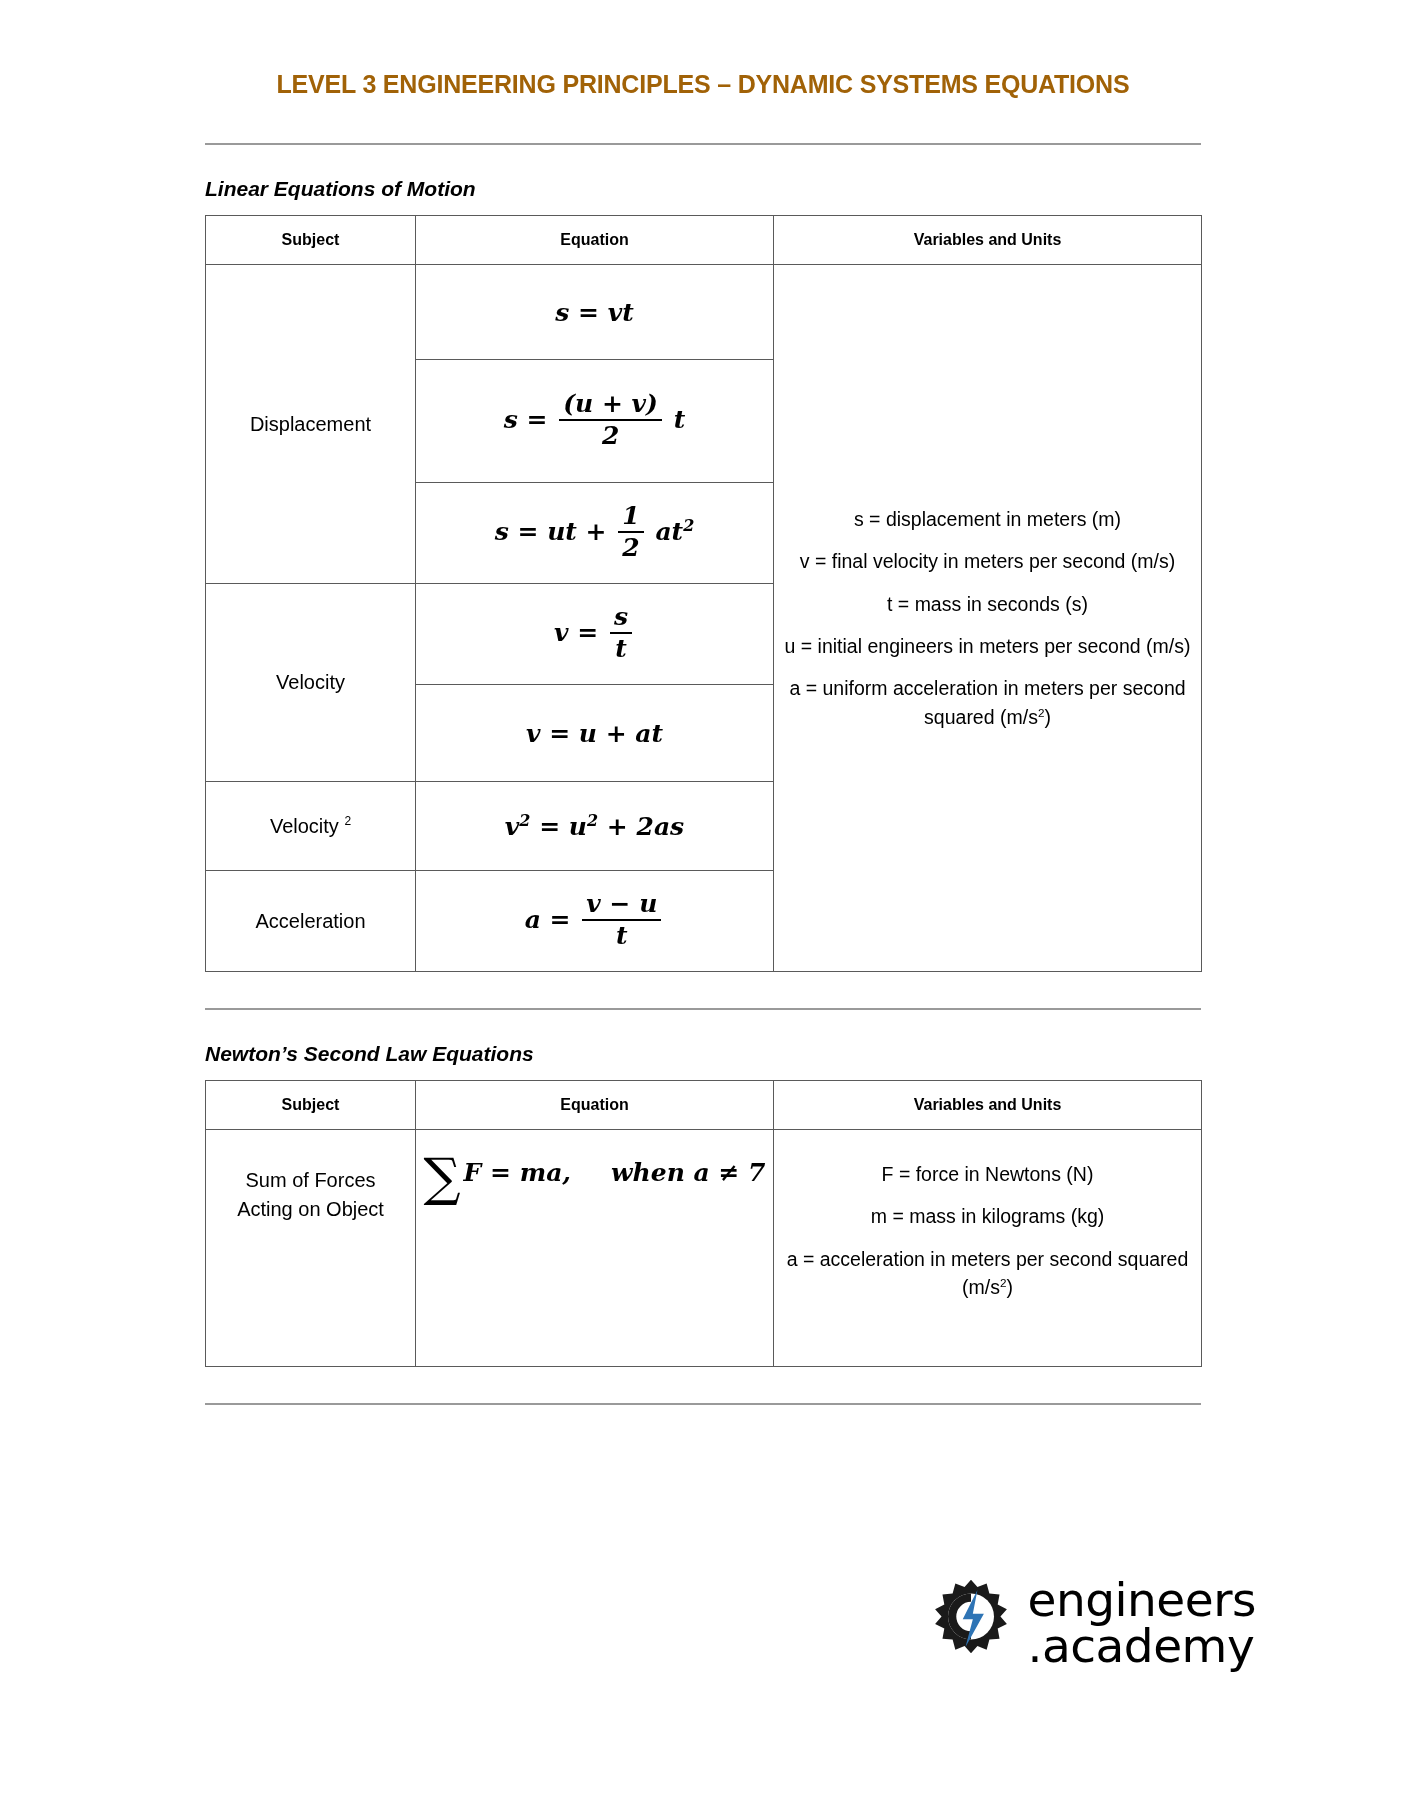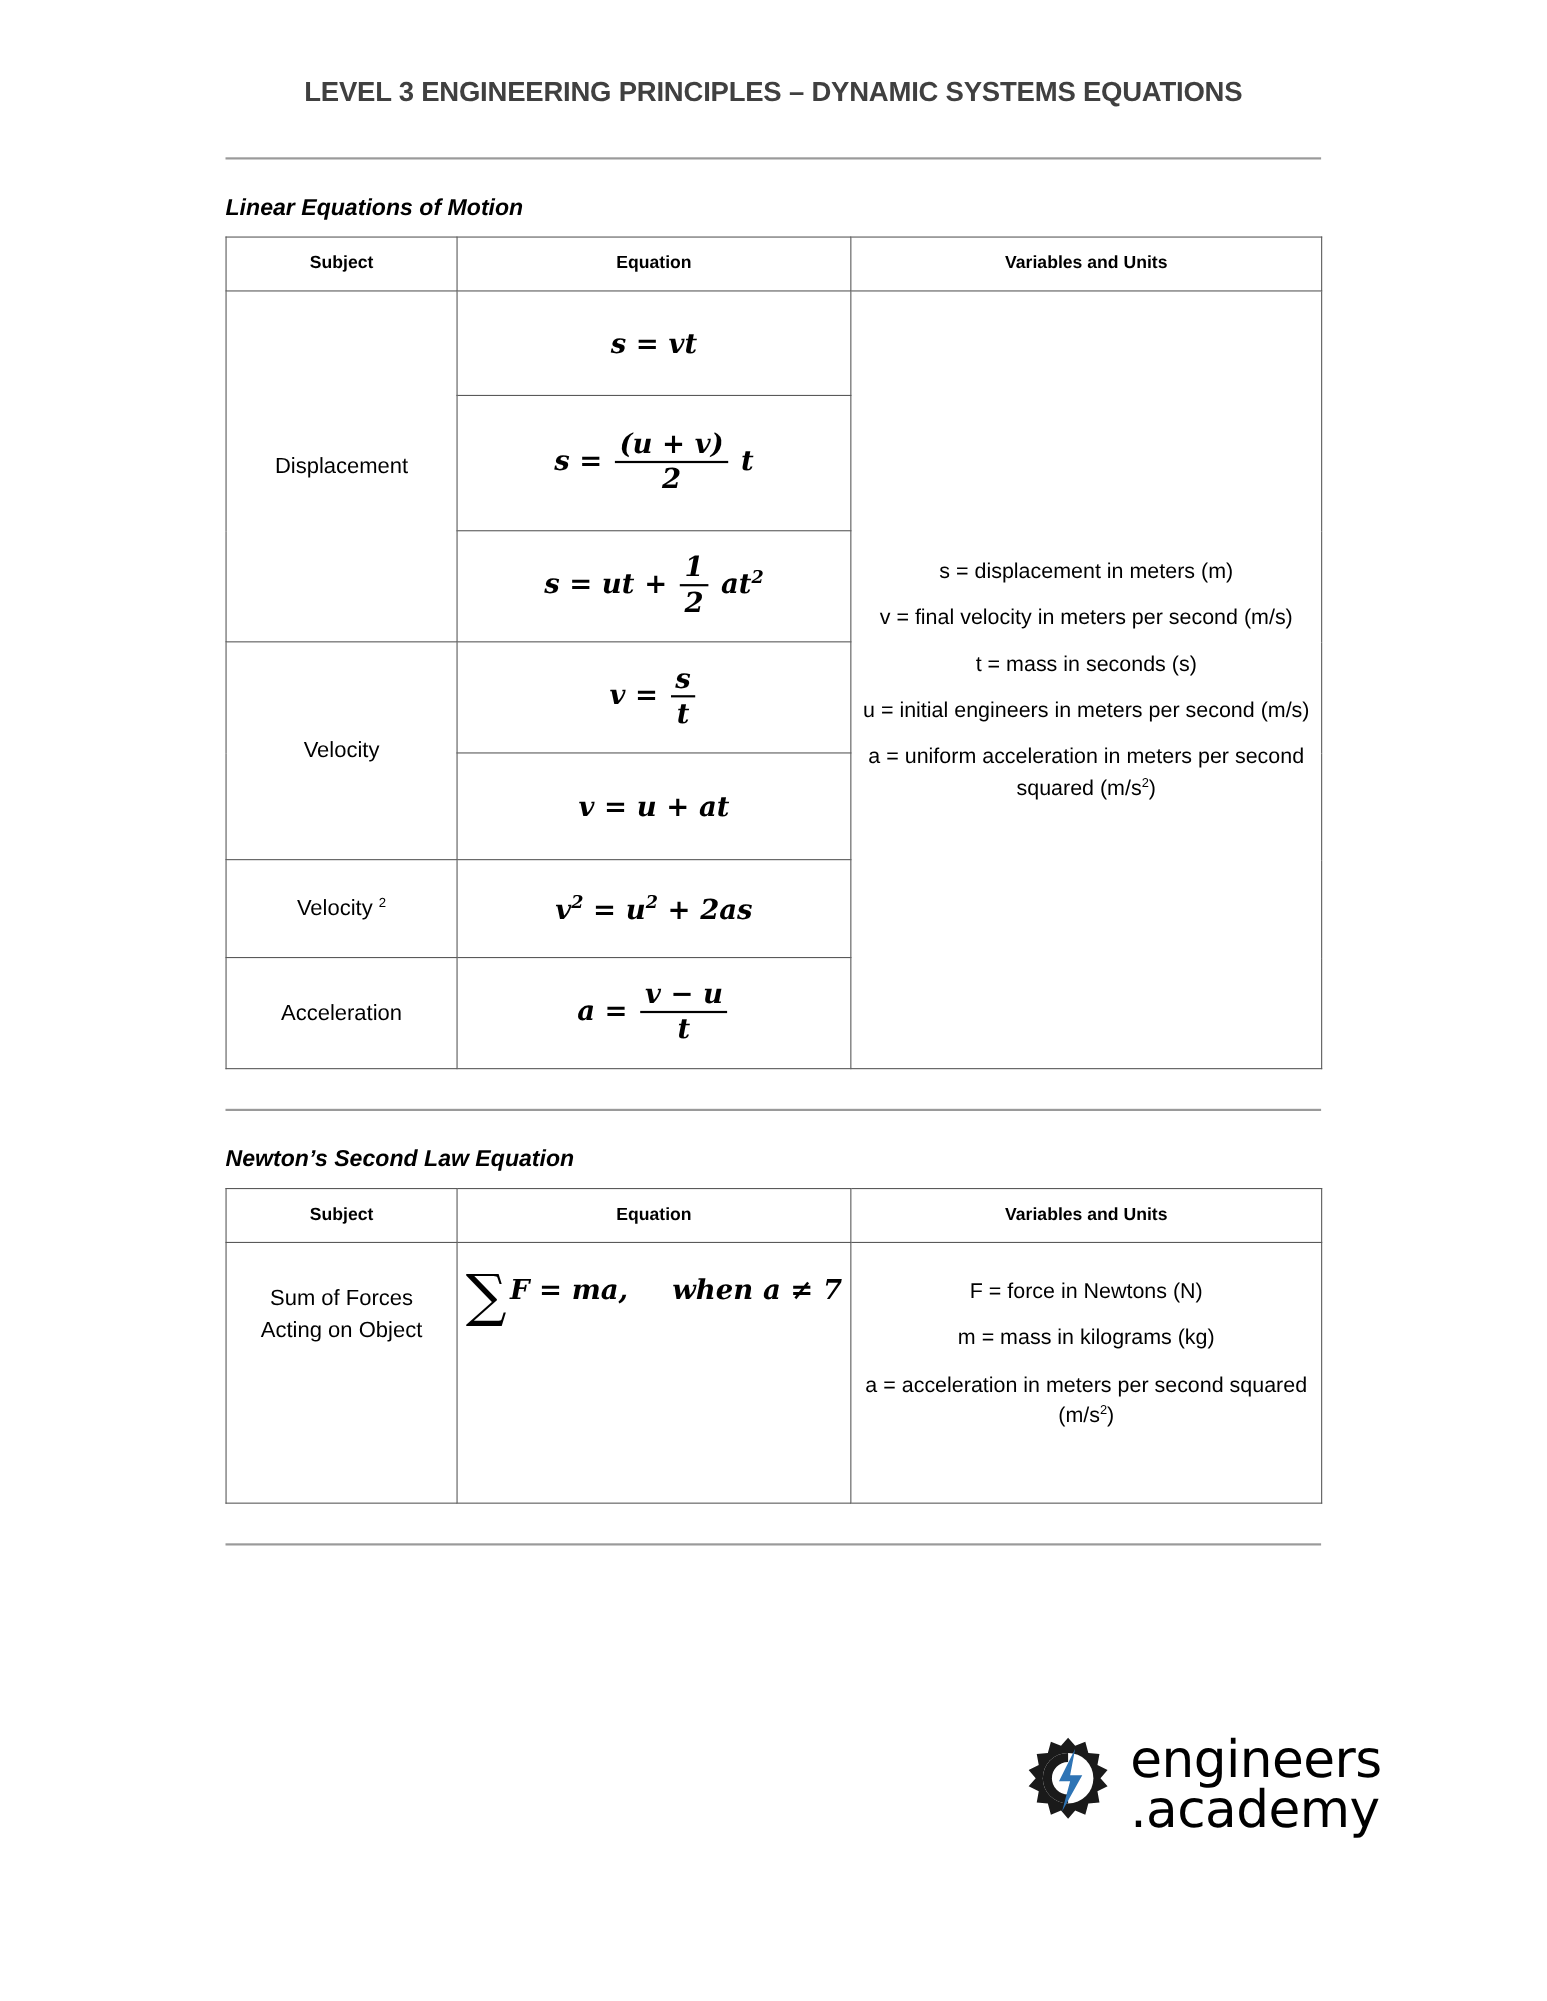--- a/index.html
+++ b/index.html
@@ -18,21 +18,21 @@
     box-sizing:border-box;
     padding:0;
   }
   .doc-title{
     text-align:center;
     font-size:25px;
     font-weight:bold;
     letter-spacing:-0.2px;
     margin:0;
     padding-top:70px;
-    color:#404040;
+    color:#a16207;
   }
   .hrule{
     height:0;
     border-top:2px solid #9a9a9a;
     margin:44px 205px 0 205px;
   }
   .section-title{
     font-size:21px;
     font-weight:bold;
     font-style:italic;
@@ -261,21 +261,21 @@
               <span class="den">t</span>
             </span>
           </span>
         </td>
       </tr>
     </tbody>
   </table>
 
   <div class="hrule" style="margin-top:36px;"></div>
 
-  <div class="section-title">Newton’s Second Law Equation</div>
+  <div class="section-title">Newton’s Second Law Equations</div>
 
   <table class="eqtable">
     <colgroup>
       <col class="col-subject">
         <col class="col-equation">
         <col class="col-vars">
     </colgroup>
     <thead>
       <tr>
         <th>Subject</th>

